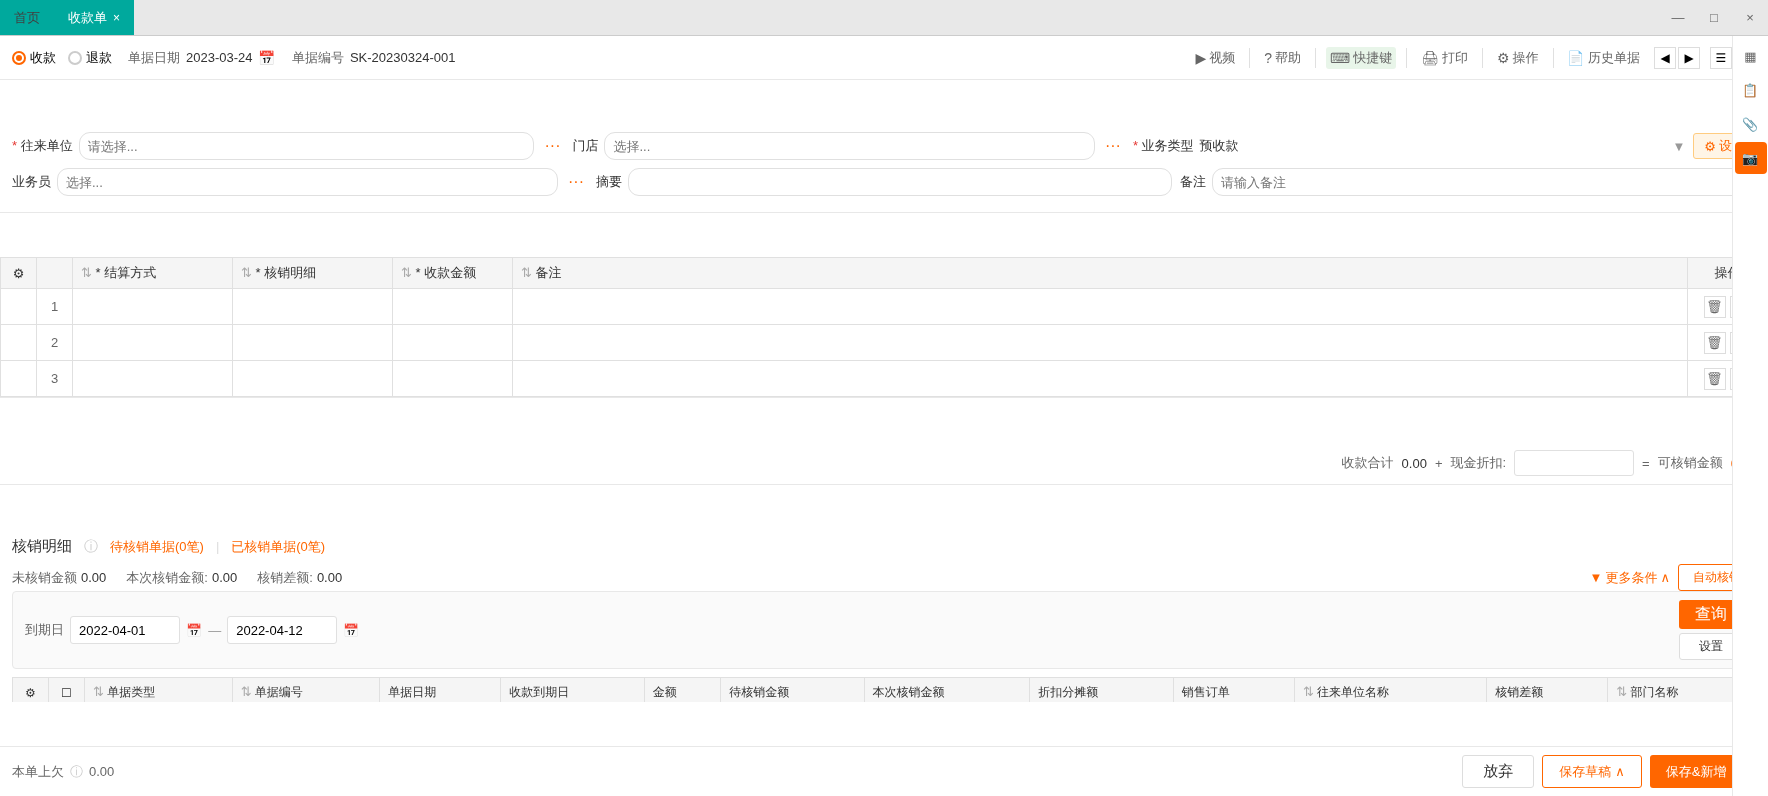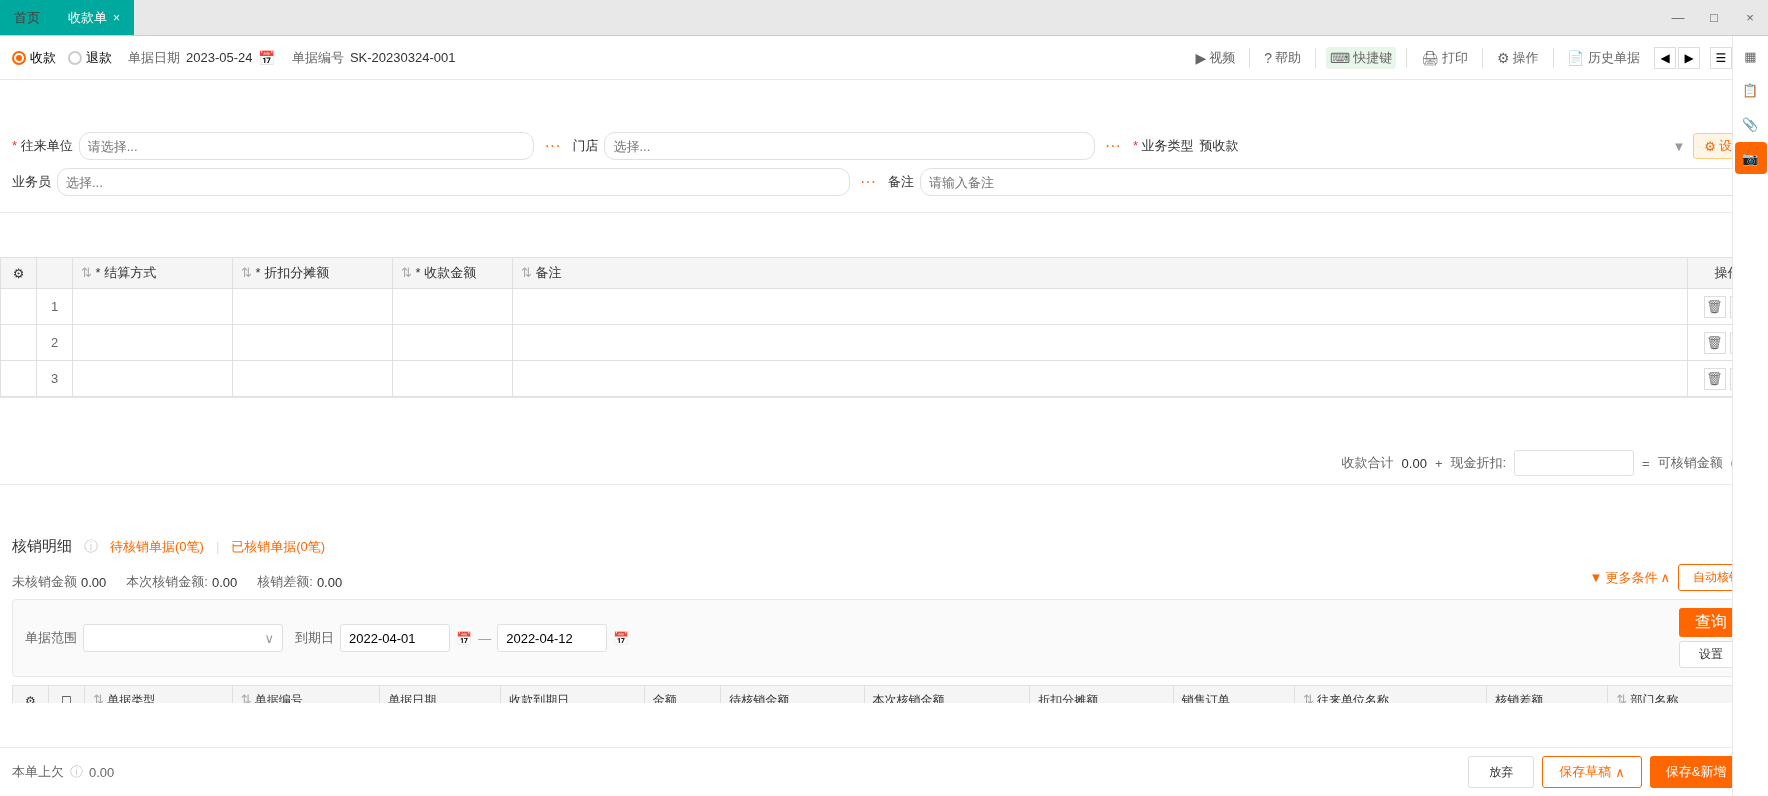--- a/index.html
+++ b/index.html
@@ -146,21 +146,21 @@
       padding: 8px 12px 0; background: #fff;
     }
     .hx-header {
       display: flex; align-items: center; gap: 12px; margin-bottom: 8px;
     }
     .hx-title { font-size: 15px; font-weight: 500; color: #333; }
     .hx-info-icon { color: #ccc; cursor: pointer; font-size: 14px; }
     .hx-tab { color: #ff6600; cursor: pointer; font-size: 13px; }
 
     .hx-stats {
-      display: flex; align-items: flex-end; gap: 20px; margin-bottom: 8px;
+      display: flex; align-items: center; gap: 20px; 
     }
     .hx-stat { display: flex; align-items: center; gap: 4px; }
     .hx-stat-label { color: #666; }
     .hx-stat-value { color: #333; }
     .filter-right { margin-left: auto; display: flex; align-items: center; gap: 8px; }
     .more-filter-btn {
       display: flex; align-items: center; gap: 3px; color: #ff6600; cursor: pointer; font-size: 12px;
     }
     .auto-hx-btn {
       background: #fff; border: 1px solid #ff6600; color: #ff6600;
@@ -203,21 +203,21 @@
 
     
     .bottom-bar {
       display: flex; align-items: center; padding: 8px 12px;
       background: #fff; border-top: 1px solid #e8e8e8; min-height: 44px;
     }
     .bottom-left { display: flex; align-items: center; gap: 6px; color: #666; }
     .bottom-right { margin-left: auto; display: flex; gap: 8px; }
     .btn-abandon {
       background: #fff; border: 1px solid #ddd; color: #333; padding: 6px 20px;
-      border-radius: 3px; cursor: pointer; font-size: 12px;
+      border-radius: 3px; cursor: pointer; font-size: 15px;
     }
     .btn-save-draft {
       background: #fff; border: 1px solid #ff6600; color: #ff6600; padding: 6px 16px;
       border-radius: 3px; cursor: pointer; font-size: 13px; display: flex; align-items: center; gap: 4px;
     }
     .btn-save-new {
       background: #ff6600; border: none; color: #fff; padding: 6px 16px;
       border-radius: 3px; cursor: pointer; font-size: 13px; display: flex; align-items: center; gap: 4px;
     }
 
@@ -272,21 +272,21 @@
         <span>收款</span>
       </div>
       <div class="radio-item">
         <div class="radio-circle"></div>
         <span>退款</span>
       </div>
     </div>
 
     <div class="field-group">
       <span class="field-label">单据日期</span>
-      <span class="field-value">2023-05-24</span>
+      <span class="field-value">2023-03-24</span>
       <span class="date-icon">📅</span>
     </div>
 
     <div class="field-group">
       <span class="field-label">单据编号</span>
       <span class="field-value">SK-20230324-001</span>
     </div>
 
     <div class="toolbar-right">
       <div class="toolbar-action">
@@ -357,20 +357,24 @@
         <span>设置</span>
       </button>
     </div>
     <div class="form-row">
       <div class="form-field" style="flex:2">
         <span class="form-field-label">业务员</span>
         <input class="form-input" type="text" placeholder="选择..." style="">
         <span class="more-btn">···</span>
       </div>
       <div class="form-field" style="flex:2">
+        <span class="form-field-label">摘要</span>
+        <input class="form-input" type="text" style="">
+      </div>
+      <div class="form-field" style="flex:2">
         <span class="form-field-label">备注</span>
         <input class="form-input" type="text" placeholder="请输入备注" style="">
       </div>
     </div>
   </div>
 
   <div class="table-section">
     <div class="table-container">
       <table>
         <thead>
@@ -378,21 +382,21 @@
             <th class="th-gear">
               <span>⚙</span>
             </th>
             <th class="col-idx"></th>
             <th class="col-method">
               <span style="color:#aaa">⇅</span>
               <span>* 结算方式</span>
             </th>
             <th class="col-account">
               <span style="color:#aaa">⇅</span>
-              <span>* 折扣分摊额</span>
+              <span>* 核销明细</span>
             </th>
             <th class="col-amount">
               <span style="color:#aaa">⇅</span>
               <span>* 收款金额</span>
             </th>
             <th class="col-remark">
               <span style="color:#aaa">⇅</span>
               <span>备注</span>
             </th>
             <th class="col-action">操作</th>
@@ -484,27 +488,20 @@
           <span>▼</span>
           <span>更多条件</span>
           <span>∧</span>
         </div>
         <button class="auto-hx-btn">自动核销</button>
       </div>
     </div>
 
     <div class="hx-query-row">
       <div class="query-field">
-        <span style="color:#666;white-space:nowrap">单据范围</span>
-        <div class="query-select">
-          <span style="color:#ccc"></span>
-          <span>∨</span>
-        </div>
-      </div>
-      <div class="query-field">
         <span style="color:#666;white-space:nowrap">到期日</span>
         <input class="date-input" type="text" value="2022-04-01" style="">
         <span style="color:#ff6600;cursor:pointer;">📅</span>
         <span style="color:#999;">—</span>
         <input class="date-input" type="text" value="2022-04-12" style="">
         <span style="color:#ff6600;cursor:pointer;">📅</span>
       </div>
       <div class="query-actions">
         <button class="query-btn">查询</button>
         <button class="settings-btn2">设置</button>

